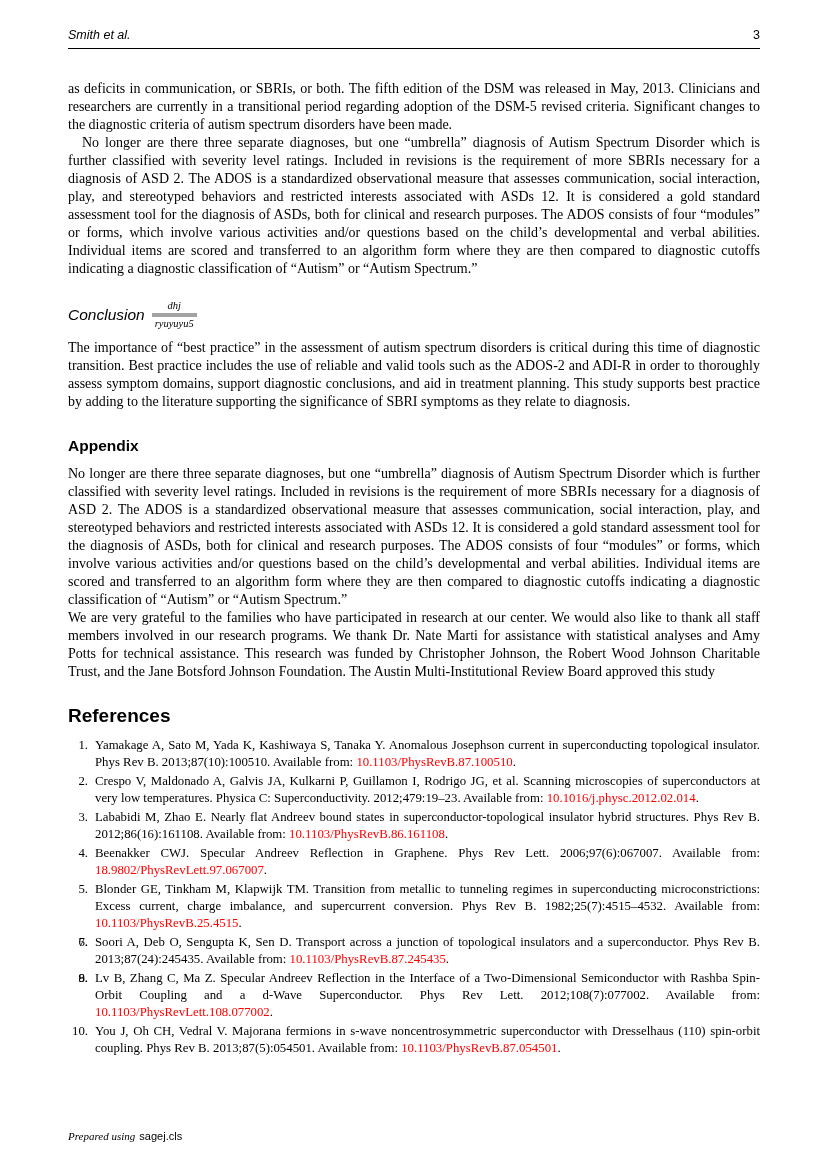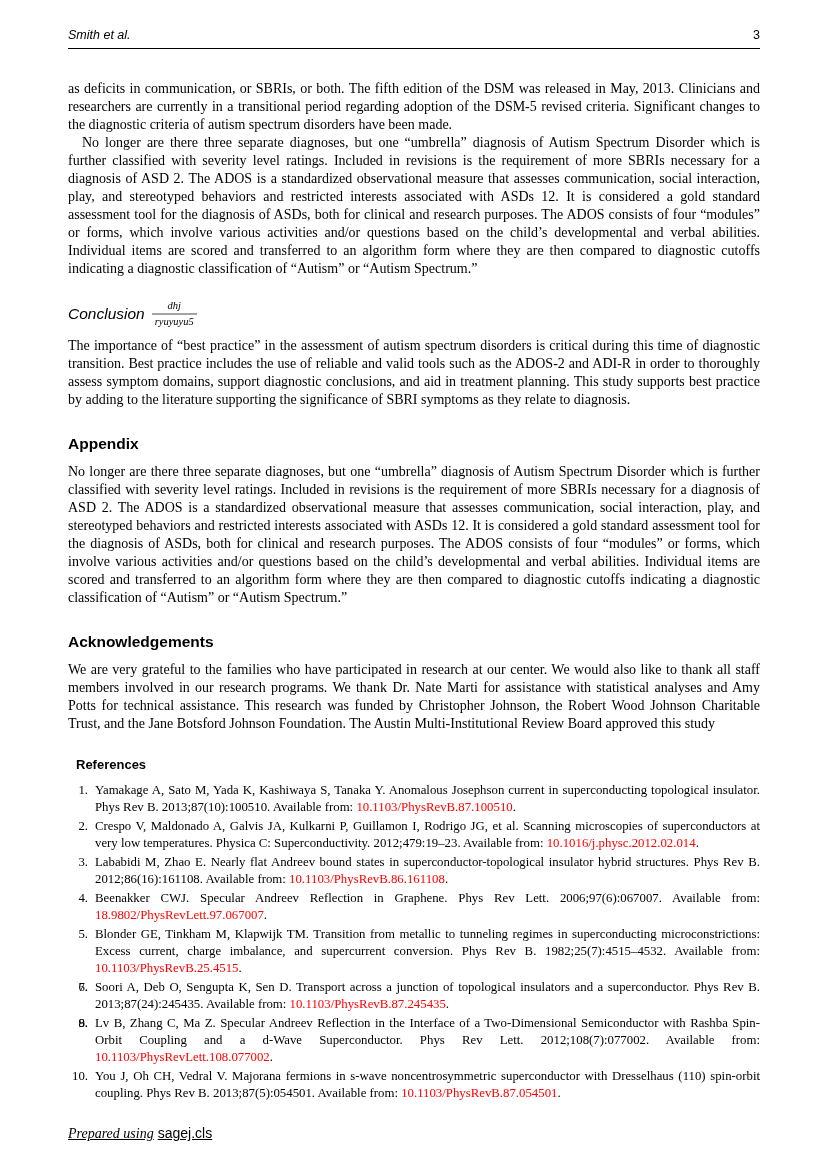--- a/index.html
+++ b/index.html
@@ -51,30 +51,30 @@
   .frac {
     display: inline-block;
     font-family: "Liberation Serif", serif;
     font-style: italic;
     font-size: 10.5px;
     text-align: center;
     margin-left: 7px;
     line-height: 1.15;
     vertical-align: middle;
   }
-  .frac .num { display: block; border-bottom: 2px solid #a3a3a3; padding: 0 3px 1px; }
+  .frac .num { display: block; border-bottom: 4px solid #a3a3a3; padding: 0 3px 1px; }
   .frac .den { display: block; padding: 1px 3px 0; }
 
   .secheading {
     font-family: Liberation Sans, sans-serif;
     font-weight: bold;
     font-size: 15.5px;
     margin: 26px 0 10px 0;
   }
-  .secheading.small { font-size: 13px; margin: 24px 0 10px 8px; }
+  .secheading.small { font-size: 19px; margin: 24px 0 10px 0; }
 
   .ref-list { list-style: none; }
   .ref-item {
     position: relative;
     padding-left: 27px;
     font-size: 12.8px;
     line-height: 17.2px;
     text-align: justify;
     margin-bottom: 1.5px;
   }
@@ -89,22 +89,21 @@
     color: var(--link-red);
     text-decoration: none;
     cursor: pointer;
     margin-top: 32px;
   }
 
   .page-footer {
     position: absolute;
     left: 68px;
     bottom: 28px;
-    font-size: 14px;
-    text-decoration: underline;
+    font-size: 11px;
   }
   .page-footer .prep { font-style: italic; }
   .page-footer .cls {
     font-family: "Liberation Sans", sans-serif;
     font-style: normal;
     margin-left: 4px;
   }
 </style>
 </head>
 <body>
@@ -126,21 +125,20 @@
       <span class="frac">
           <span class="num">dhj</span>
           <span class="den">ryuyuyu5</span>
         </span>
     </h2>
     <p class="body-par">The importance of “best practice” in the assessment of autism spectrum disorders is critical during this time of diagnostic transition. Best practice includes the use of reliable and valid tools such as the ADOS-2 and ADI-R in order to thoroughly assess symptom domains, support diagnostic conclusions, and aid in treatment planning. This study supports best practice by adding to the literature supporting the significance of SBRI symptoms as they relate to diagnosis.</p>
 
     <h1 class="secheading">Appendix</h1>
     <p class="body-par">No longer are there three separate diagnoses, but one “umbrella” diagnosis of Autism Spectrum Disorder which is further classified with severity level ratings. Included in revisions is the requirement of more SBRIs necessary for a diagnosis of ASD 2. The ADOS is a standardized observational measure that assesses communication, social interaction, play, and stereotyped behaviors and restricted interests associated with ASDs 12. It is considered a gold standard assessment tool for the diagnosis of ASDs, both for clinical and research purposes. The ADOS consists of four “modules” or forms, which involve various activities and/or questions based on the child’s developmental and verbal abilities. Individual items are scored and transferred to an algorithm form where they are then compared to diagnostic cutoffs indicating a diagnostic classification of “Autism” or “Autism Spectrum.”</p>
 
-    <h1 class="secheading">Acknowledgements</h1>
     <p class="body-par">We are very grateful to the families who have participated in research at our center. We would also like to thank all staff members involved in our research programs. We thank Dr. Nate Marti for assistance with statistical analyses and Amy Potts for technical assistance. This research was funded by Christopher Johnson, the Robert Wood Johnson Charitable Trust, and the Jane Botsford Johnson Foundation. The Austin Multi-Institutional Review Board approved this study</p>
 
     <h1 class="secheading small">References</h1>
 
     <ol class="ref-list">
       <li class="ref-item"><span class="ref-num">1.</span><span class="ref-body"><span>Yamakage A, Sato M, Yada K, Kashiwaya S, Tanaka Y.  Anomalous Josephson current in superconducting topological insulator.  Phys Rev B. 2013;87(10):100510.  Available from: </span><a class="doi" href="#">10.1103/PhysRevB.87.100510</a><span>.</span></span></li>
         <li class="ref-item"><span class="ref-num">2.</span><span class="ref-body"><span>Crespo V, Maldonado A, Galvis JA, Kulkarni P, Guillamon I, Rodrigo JG, et al.  Scanning microscopies of superconductors at very low temperatures.  Physica C: Superconductivity. 2012;479:19–23.  Available from: </span><a class="doi" href="#">10.1016/j.physc.2012.02.014</a><span>.</span></span></li>
         <li class="ref-item"><span class="ref-num">3.</span><span class="ref-body"><span>Lababidi M, Zhao E.  Nearly flat Andreev bound states in superconductor-topological insulator hybrid structures.  Phys Rev B. 2012;86(16):161108.  Available from: </span><a class="doi" href="#">10.1103/PhysRevB.86.161108</a><span>.</span></span></li>
         <li class="ref-item"><span class="ref-num">4.</span><span class="ref-body"><span>Beenakker CWJ.  Specular Andreev Reflection in Graphene.  Phys Rev Lett. 2006;97(6):067007.  Available from: </span><a class="doi" href="#">18.9802/PhysRevLett.97.067007</a><span>.</span></span></li>
         <li class="ref-item"><span class="ref-num">5.</span><span class="ref-body"><span>Blonder GE, Tinkham M, Klapwijk TM. Transition from metallic to tunneling regimes in superconducting microconstrictions: Excess current, charge imbalance, and supercurrent conversion. Phys Rev B. 1982;25(7):4515–4532. Available from: </span><a class="doi" href="#">10.1103/PhysRevB.25.4515</a><span>.</span></span></li>

